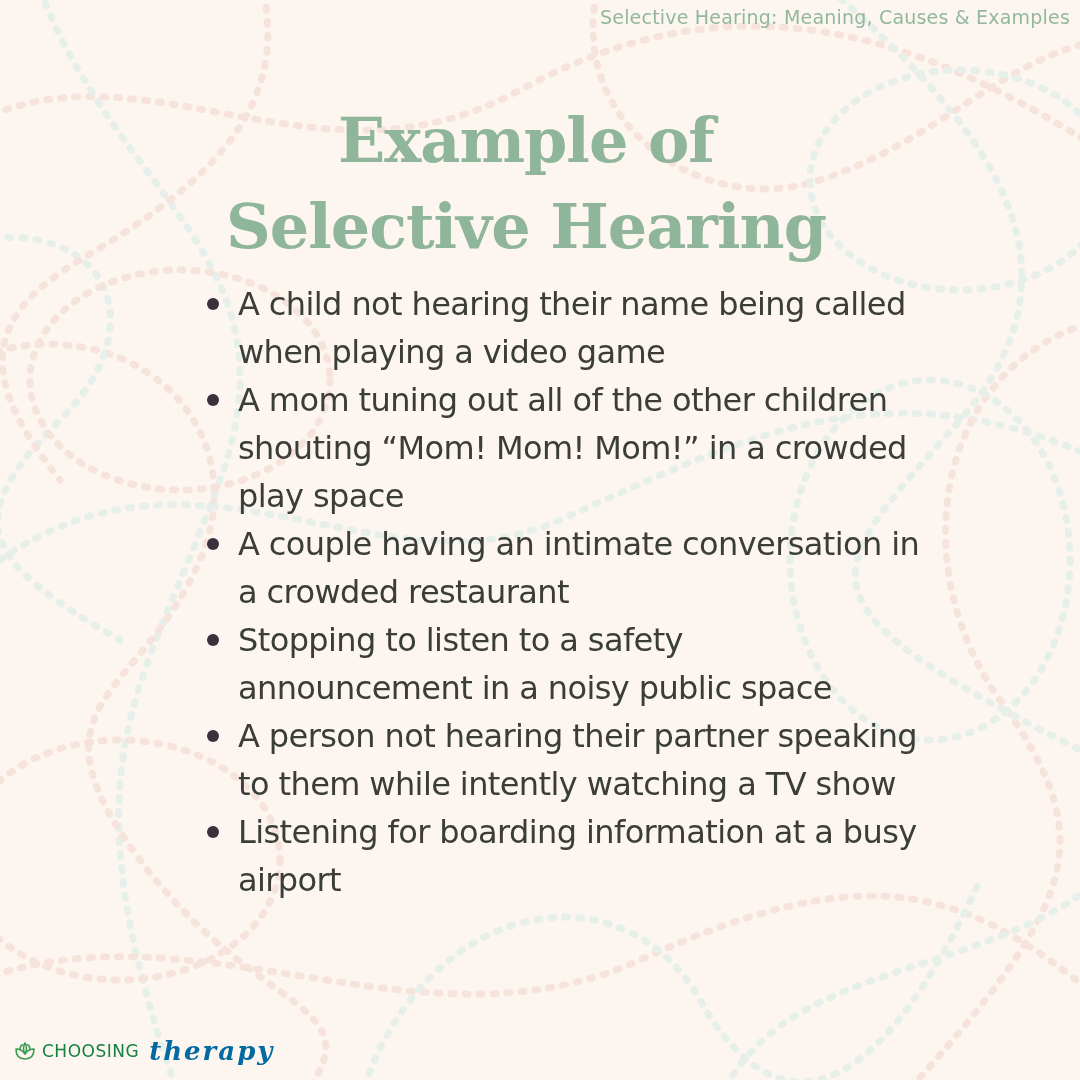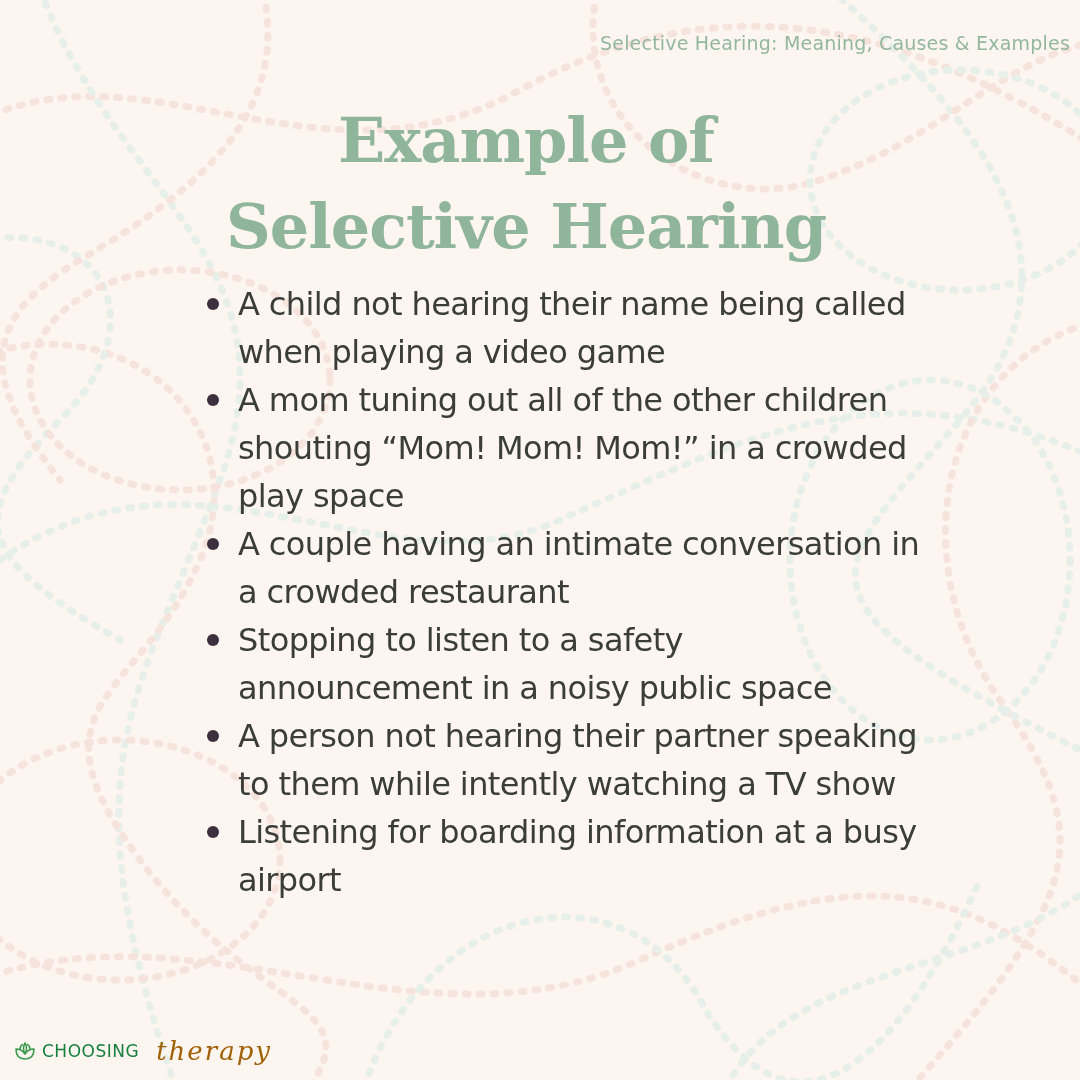--- a/index.html
+++ b/index.html
@@ -5,21 +5,21 @@
   html, body { margin: 0; padding: 0; }
   body {
     width: 1080px; height: 1080px; overflow: hidden; position: relative;
     background: #fdf6f0;
     font-family: "DejaVu Sans", sans-serif;
   }
   .bg-pattern { position: absolute; inset: 0; z-index: 0; }
   .top-caption {
     position: absolute; top: 6px; right: 10px; z-index: 2;
     font-family: "DejaVu Sans", sans-serif; font-size: 19px;
-    color: #93b79e; letter-spacing: 0.2px; margin-top: 26px;
+    color: #93b79e; letter-spacing: 0.2px;
   }
   .title {
     position: absolute; top: 98px; left: 0; width: 1052px; z-index: 2;
     text-align: center; font-family: "DejaVu Serif", serif; font-weight: bold;
     color: #8fb59a; font-size: 62px; line-height: 86px; letter-spacing: -1px;
   }
   .list {
     position: absolute; top: 280px; left: 200px; width: 720px; z-index: 2;
     margin: 0; padding: 0; list-style: none;
   }
@@ -35,21 +35,21 @@
   .logo {
     position: absolute; left: 14px; bottom: 14px; z-index: 2;
     display: flex; align-items: center; gap: 6px;
   }
   .logo-word {
     font-family: "DejaVu Sans", sans-serif; font-size: 17px;
     color: #15803d; letter-spacing: 0.5px;
   }
   .logo-script {
     font-family: "DejaVu Serif", serif; font-style: italic; font-size: 26px;
-    color: #a16207; letter-spacing: 2px; margin-left: 11px;
+    color: #0369a1; letter-spacing: 2px; margin-left: 4px; font-weight: bold;
   }
 </style>
 </head>
 <body>
 
 <svg class="bg-pattern" width="1080" height="1080" viewBox="0 0 1080 1080">
   <g fill="none" stroke-width="7" stroke-linecap="round" stroke-dasharray="3 11">
     <path stroke="#f6e3dc" d="M-20 120 C 150 40, 320 200, 520 90 S 900 20, 1100 150"></path>
     <path stroke="#e6efe9" d="M40 -10 C 120 200, 300 260, 220 480 S 60 760, 180 1100"></path>
     <path stroke="#f6e3dc" d="M-30 360 C 120 300, 260 420, 200 560 S 20 700, 140 860 S 380 1000, 300 1100"></path>

